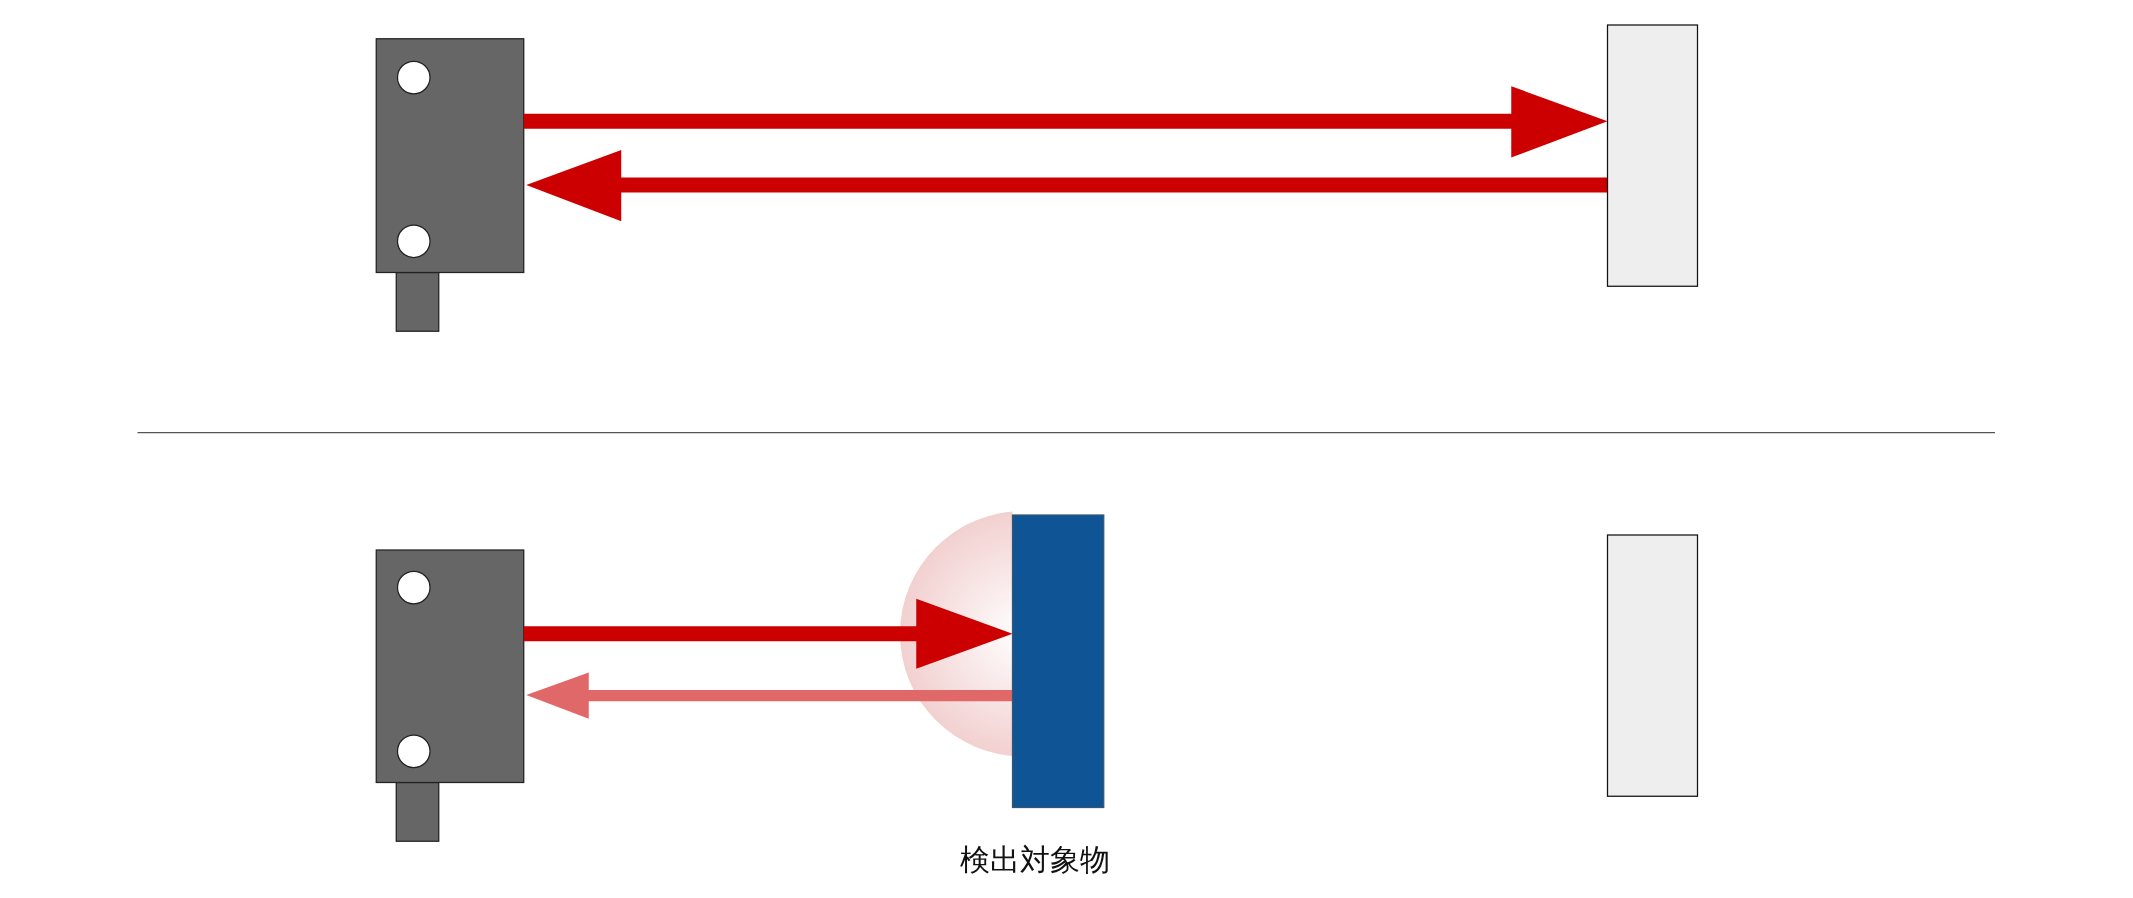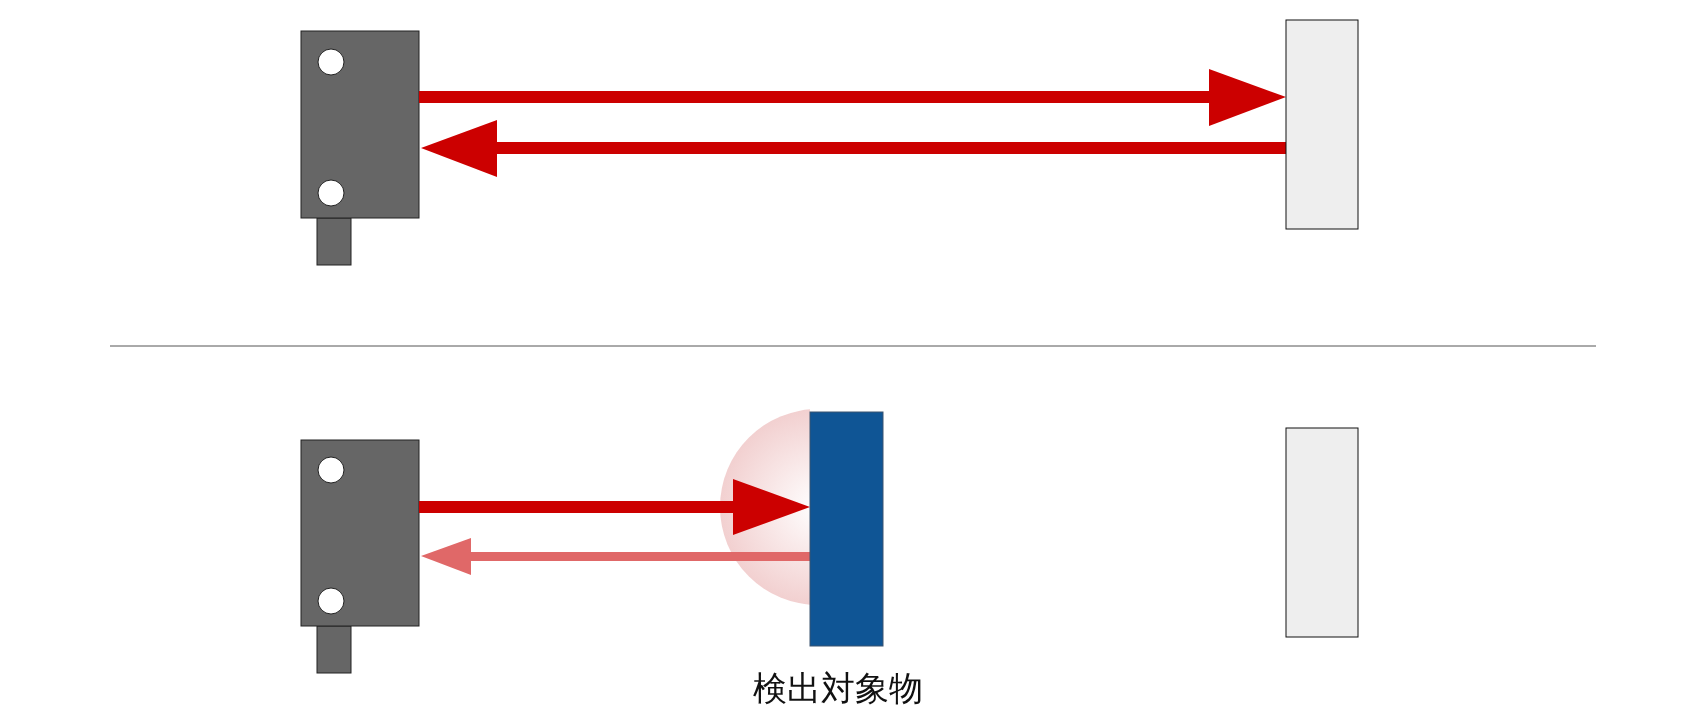--- a/index.html
+++ b/index.html
@@ -1,20 +1,20 @@
 <!DOCTYPE html>
 <html><head>
 <meta charset="utf-8">
 <style>
   html, body { margin: 0; padding: 0; background: #ffffff; }
   body { width: 1706px; height: 718px; position: relative; overflow: hidden; font-family: "DejaVu Sans", sans-serif; }
   svg.diagram { position: absolute; left: 0; top: 0; }
   .label {
-    position: absolute; left: 738px; top: 664px; width: 200px; text-align: center;
-    font-family: "DejaVu Sans", sans-serif; font-size: 34px; color: #111111; line-height: 48px;
+    position: absolute; left: 768px; top: 664px; width: 200px; text-align: left;
+    font-family: "DejaVu Sans", sans-serif; font-size: 24px; color: #111111; line-height: 48px;
   }
 </style>
 </head>
 <body>
 
 <svg class="diagram" width="1706" height="718" viewBox="0 0 1706 718">
   <defs>
     <radialGradient id="glow" cx="0.5" cy="0.5" r="0.5">
       <stop offset="0" stop-color="#ffffff" stop-opacity="1"></stop>
       <stop offset="1" stop-color="#f2d0d0" stop-opacity="1"></stop>

